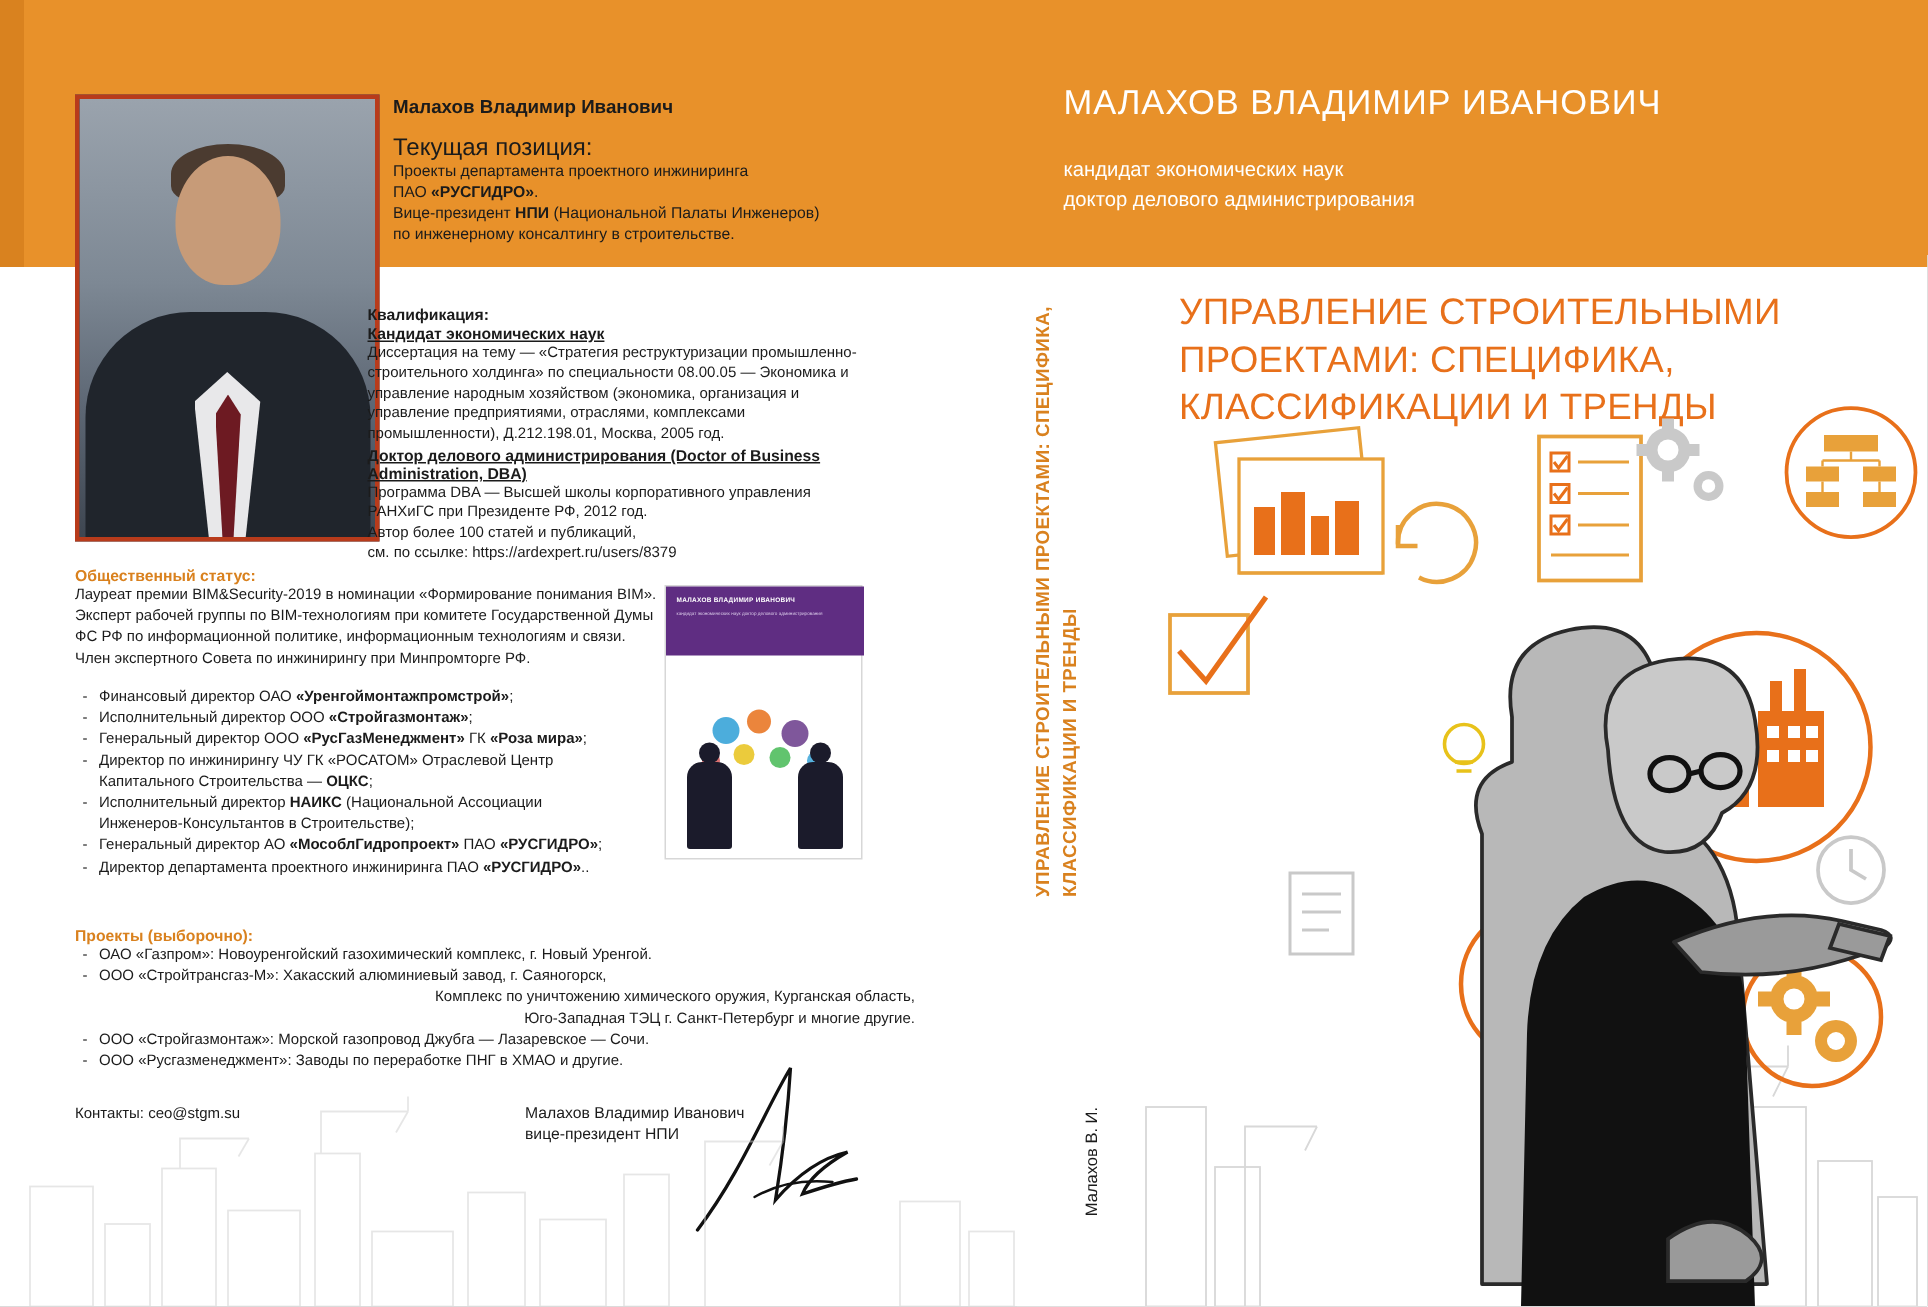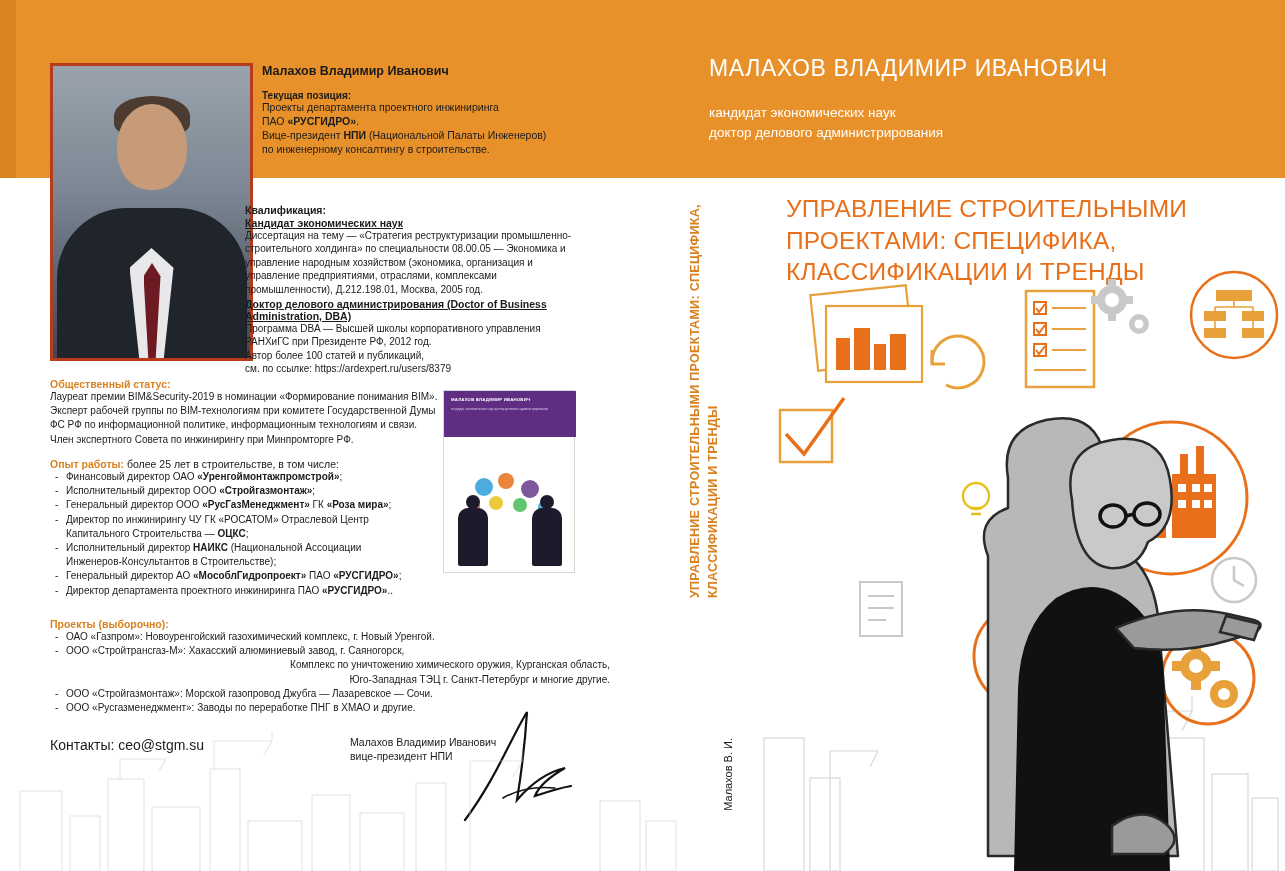--- a/index.html
+++ b/index.html
@@ -51,21 +51,21 @@
     clip-path: polygon(50% 0, 100% 18%, 78% 100%, 22% 100%, 0 18%);
   }
   .photo-tie {
     position: absolute; left: 50%; bottom: 0; width: 17px; height: 95px;
     margin-left: -8px; background: #6d1a22;
     clip-path: polygon(50% 0, 100% 14%, 72% 100%, 28% 100%, 0 14%);
   }
 
   .hdr-text { position: absolute; left: 262px; top: 64px; width: 330px; color: #1b1b1b; }
   .hdr-name { font-size: 12.5px; font-weight: bold; margin-bottom: 12px; }
-  .hdr-lbl { font-size: 10px; font-weight: bold; }
+  .hdr-lbl { font-size: 16px; font-weight: normal; }
   .hdr-line { font-size: 10.5px; line-height: 1.33; }
   .hdr-line b { font-weight: bold; }
 
   .qual { position: absolute; left: 245px; top: 204px; width: 330px; color: #1b1b1b; }
   .qual-title { font-size: 10.5px; font-weight: bold; margin-bottom: 1px; }
   .qual-sub { font-size: 10.5px; font-weight: bold; text-decoration: underline; }
   .qual-p { font-size: 10px; line-height: 1.34; }
 
   .sec { position: absolute; left: 50px; width: 560px; color: #1b1b1b; }
   .sec-h { color: #d9811e; font-size: 10.5px; font-weight: bold; }
@@ -74,21 +74,21 @@
   ul.dashed { list-style: none; }
   ul.dashed li { font-size: 10px; line-height: 1.42; position: relative; padding-left: 16px; }
   ul.dashed li:before { content: "·"; position: absolute; left: 5px; top: -1px; font-size: 13px; }
   ul.dash2 li:before { content: "-"; font-size: 10px; top: 0; }
   .indent { padding-left: 62px; text-align: right; }
 
   .public { top: 378px; }
   .exp { top: 458px; }
   .proj { top: 618px; }
 
-  .contacts { position: absolute; left: 50px; top: 737px; font-size: 14px; color: #1b1b1b; }
+  .contacts { position: absolute; left: 50px; top: 737px; font-size: 10px; color: #1b1b1b; }
   .sign-block { position: absolute; left: 350px; top: 735px; font-size: 10.5px; color: #1b1b1b; line-height: 1.35; }
   .sign-svg { position: absolute; left: 455px; top: 700px; }
 
   
   .mini-cover {
     position: absolute; left: 443px; top: 390px; width: 132px; height: 183px;
     background: #ffffff; border: 1px solid #d7d7d7;
   }
   .mini-top { position: absolute; left: 0; top: 0; width: 132px; height: 46px; background: #5f2d82; }
   .mini-top .t1 { color: #fff; font-size: 4.3px; font-weight: bold; padding: 6px 7px 0; letter-spacing: .2px; }
@@ -179,21 +179,20 @@
       <div class="sec-h">Общественный статус:</div>
       <div class="sec-p" id="public-lines">
           <div>Лауреат премии BIM&amp;Security-2019 в номинации «Формирование понимания BIM».</div>
           <div>Эксперт рабочей группы по BIM-технологиям при комитете Государственной Думы</div>
           <div>ФС РФ по информационной политике, информационным технологиям и связи.</div>
           <div>Член экспертного Совета по инжинирингу при Минпромторге РФ.</div>
         </div>
     </div>
 
     <div class="sec exp">
-      <div class="sec-h"><span>Опыт работы:</span> <span class="blk">более 25 лет в строительстве, в том числе:</span></div>
       <ul class="dashed dash2" id="exp-list">
           <li>Финансовый директор ОАО <b>«Уренгоймонтажпромстрой»</b>;</li>
           <li>Исполнительный директор ООО <b>«Стройгазмонтаж»</b>;</li>
           <li>Генеральный директор ООО <b>«РусГазМенеджмент»</b> ГК <b>«Роза мира»</b>;</li>
           <li>Директор по инжинирингу ЧУ ГК «РОСАТОМ» Отраслевой Центр<br>Капитального Строительства — <b>ОЦКС</b>;</li>
           <li>Исполнительный директор <b>НАИКС</b> (Национальной Ассоциации<br>Инженеров-Консультантов в Строительстве);</li>
           <li>Генеральный директор АО <b>«МособлГидропроект»</b> ПАО <b>«РУСГИДРО»</b>;</li>
           <li>Директор департамента проектного инжиниринга ПАО <b>«РУСГИДРО»</b>..</li>
         </ul>
     </div>

